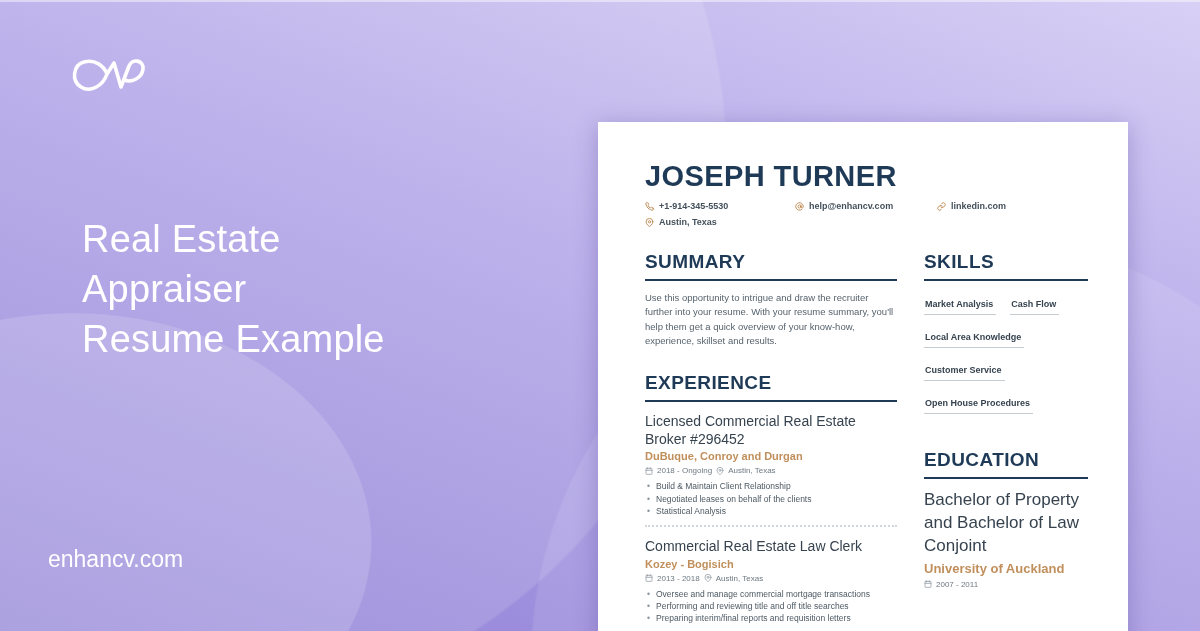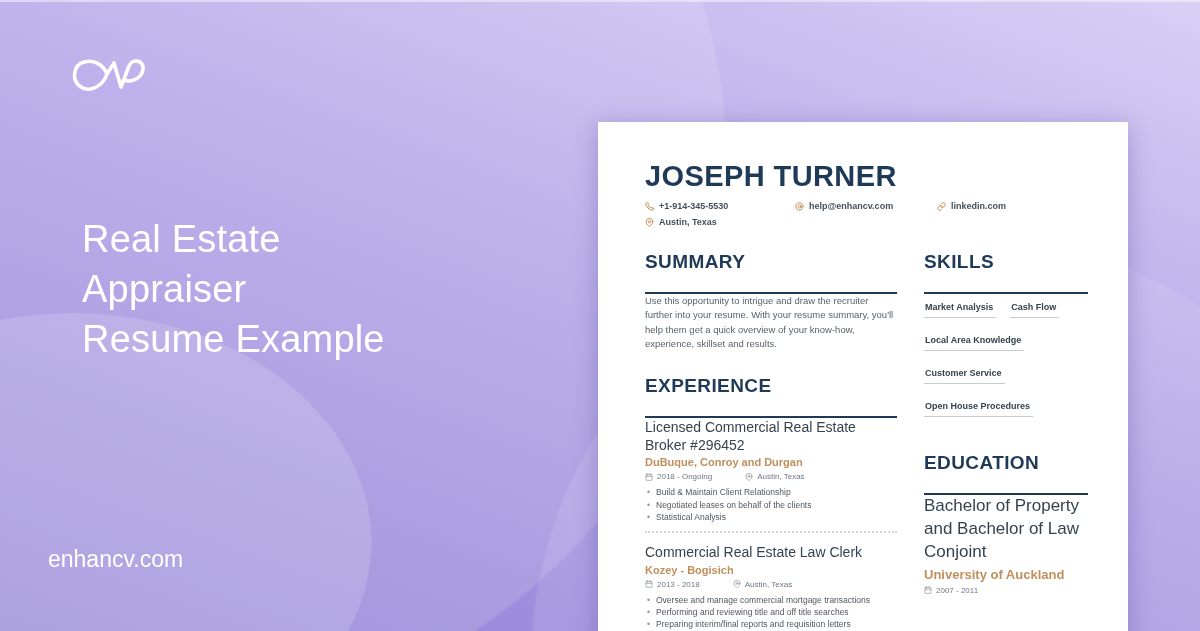--- a/index.html
+++ b/index.html
@@ -32,29 +32,29 @@
   .contact-grid { display:flex; margin-top:8px; }
   .contact-col1 { width:150px; } .contact-col2 { width:142px; }
   .contact-item { display:flex; align-items:center; gap:5px; font-size:9px;
     color:#44515c; font-weight:bold; margin-bottom:6px; }
   .cicon { color:#c08f5c; flex:0 0 auto; display:inline-flex; }
 
   .columns { display:flex; gap:27px; margin-top:18px; }
   .col-left { width:252px; } .col-right { width:164px; }
 
   .sec-heading { font-size:19px; font-weight:bold; color:#1e3a57; letter-spacing:0.4px;
-    border-bottom:2.5px solid #1e3a57; padding-bottom:19px; }
+    border-bottom:2.5px solid #1e3a57; padding-bottom:6px; margin-bottom:10px; }
   .section { margin-bottom:24px; }
 
   .summary-text { font-size:9.5px; line-height:1.5; color:#57636d; }
 
   .job { }
   .job-title { font-size:14px; color:#36434f; line-height:1.3; margin-bottom:2px; }
   .job-company { font-size:11px; font-weight:bold; color:#c08f5c; margin-bottom:4px; }
-  .job-meta { display:flex; gap:33px; margin-bottom:5px; }
+  .job-meta { display:flex; gap:4px; margin-bottom:5px; }
   .meta-item { display:flex; align-items:center; gap:4px; font-size:8px; color:#6d7983; }
   .micon { color:#98a0a8; display:inline-flex; }
   .bullet { position:relative; font-size:8.5px; color:#4d5963; line-height:1.45; padding-left:11px; }
   .bullet::before { content:"•"; position:absolute; left:2px; top:0; color:#8a949c; }
   .dotted { border-top:2px dotted #d2d7db; margin:8px 0 10px 0; }
 
   .skills-wrap { padding-top:2px; }
   .skill { display:inline-block; font-size:9px; font-weight:bold; color:#36434f;
     border-bottom:1.5px solid #c6cdd2; padding:0 3px 5px 1px; margin:0 14px 11px 0; }
 

